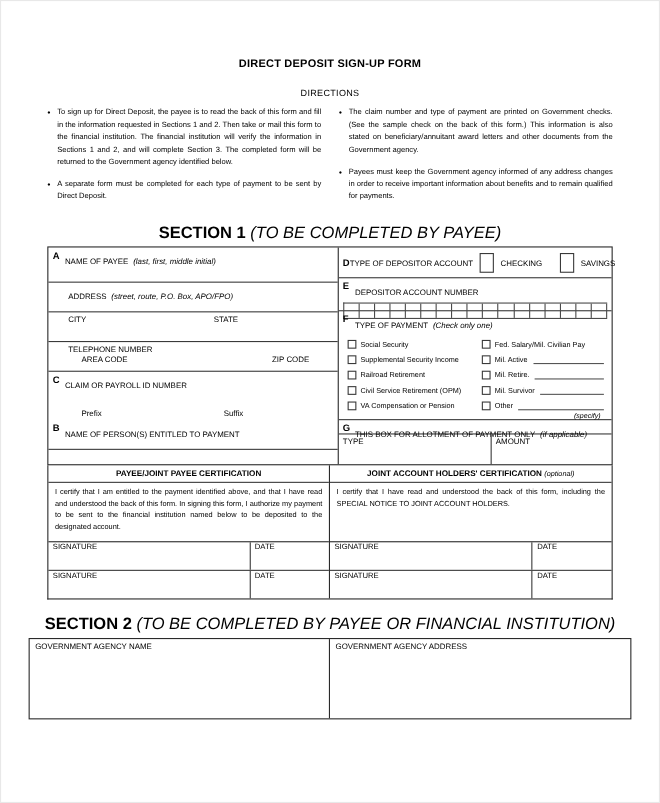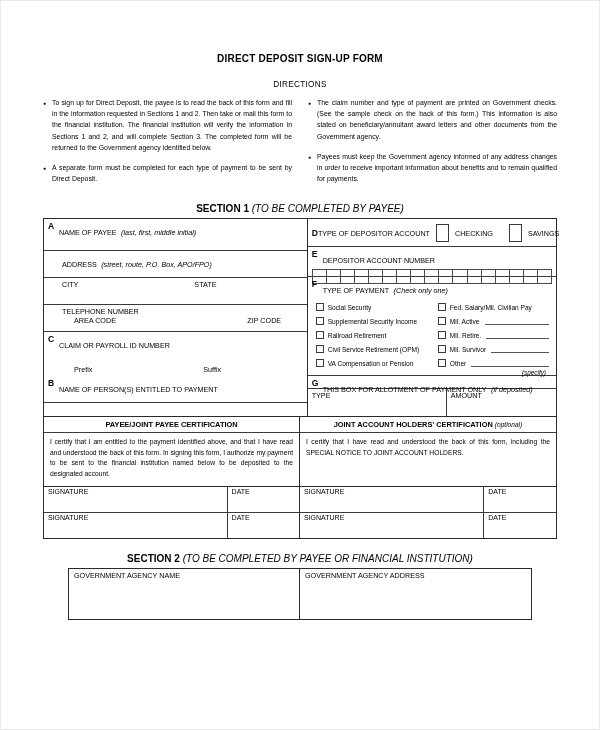--- a/index.html
+++ b/index.html
@@ -61,21 +61,21 @@
     width: 9px;
     font-size: 7px;
     line-height: 1.62;
   }
   .dir-bullet::before { content: "\25CF"; font-size: 5px; }
   .dir-text { flex: 1 1 auto; }
 
   
   .section-banner {
     text-align: center;
-    font-size: 10px;
+    font-size: 15px;
     margin: 10px 0 4px 0;
   }
   .section-banner .sb-bold { font-weight: bold; }
   .section-banner .sb-ital { font-style: italic; }
 
   
   .form-box {
     margin: 0 42px;
     border: 1.6px solid #2a2a2a;
     display: flex;
@@ -246,24 +246,24 @@
   }
   .date-cell {
     width: 28%;
     box-sizing: border-box;
     padding: 1px 4px;
     font-size: 7px;
   }
 
   
   .sec2-box {
-    margin: 0 67px;
+    margin: 0 25px;
     border: 1.6px solid #2a2a2a;
     display: flex;
-    height: 52px;
+    height: 74px;
     box-sizing: border-box;
   }
   .sec2-cell {
     width: 50%;
     box-sizing: border-box;
     padding: 2px 5px;
     font-size: 7.2px;
   }
   .sec2-cell.left { border-right: 1.4px solid #2a2a2a; }
 </style>
@@ -437,21 +437,21 @@
                 <span class="chk-label">Other</span>
                 <span class="chk-line"></span>
               </div>
             </div>
         </div>
         <div class="specify">(specify)</div>
       </div>
 
       <div class="cell h-allot-hdr">
         <span class="ltr">G</span><span class="lbl">THIS BOX FOR ALLOTMENT OF PAYMENT ONLY</span>
-        <span class="lbl lbl-ital">(if deposited)</span>
+        <span class="lbl lbl-ital">(if applicable)</span>
       </div>
 
       <div class="cell h-allot-row last" style="padding:0">
         <div class="allot-split">
           <div class="allot-type lbl">TYPE</div>
           <div class="allot-amount lbl">AMOUNT</div>
         </div>
       </div>
 
     </div>

